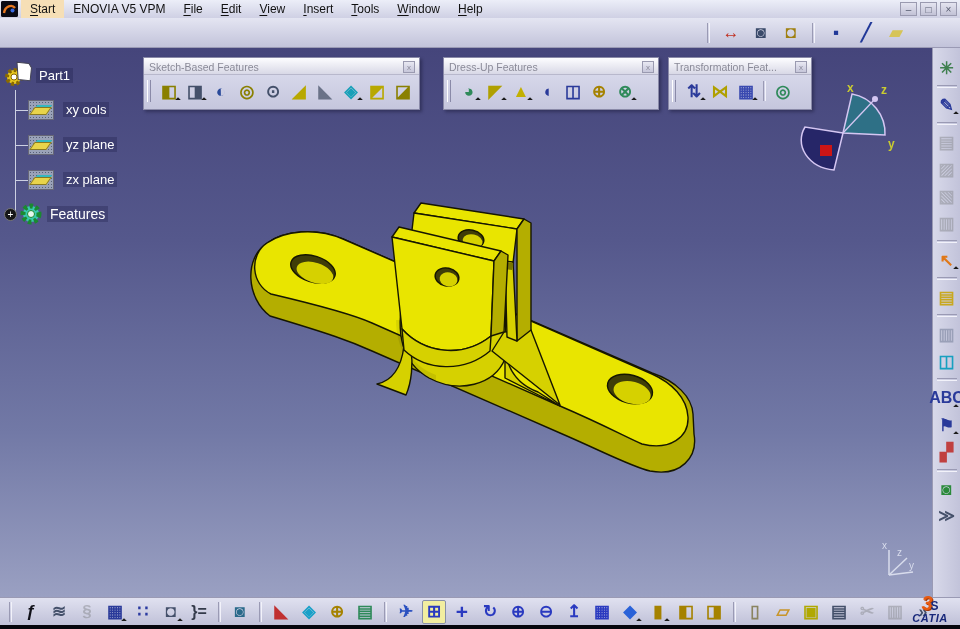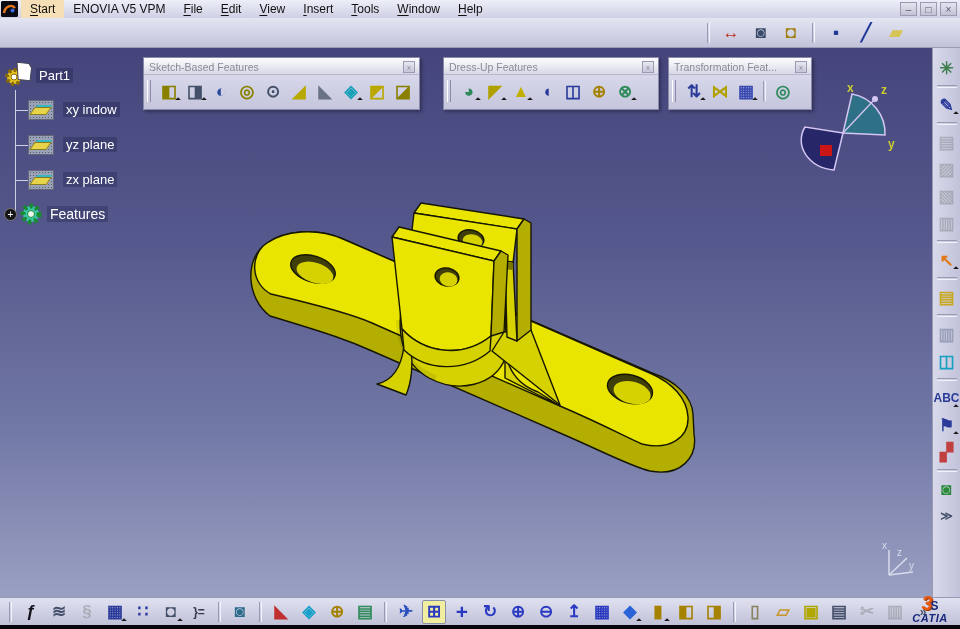--- a/index.html
+++ b/index.html
@@ -16,21 +16,21 @@
   .wctrls{margin-left:auto;margin-right:3px;display:flex;gap:3px;}
   .wbtn{width:17px;height:14px;background:linear-gradient(#e4e4f0,#c2c2d6);border:1px solid #9a9ab0;
     font-size:10px;color:#555a6e;display:flex;align-items:center;justify-content:center;}
   
   .toolbar-top{position:absolute;left:0;top:18px;width:960px;height:30px;
     background:linear-gradient(#e4e5f2,#c2c3da);border-bottom:1px solid #9a9ab4;display:flex;align-items:center;}
   .toolbar-top .tb-icons{margin-left:auto;margin-right:52px;display:flex;align-items:center;gap:6px;}
   
   .tbi{width:24px;height:24px;display:flex;align-items:center;justify-content:center;
     font-size:17px;line-height:1;position:relative;cursor:default;border-radius:2px;}
-  .tbi.txt{font-size:12px;font-weight:bold;letter-spacing:0;}
+  .tbi.txt{font-size:16px;font-weight:bold;letter-spacing:0;}
   .tbi.big{font-size:21px;font-weight:bold;}
   .tbi.grey{opacity:.55;filter:grayscale(.7);}
   .tbi.dd::after{content:"";position:absolute;right:1px;bottom:1px;
     border-left:4px solid transparent;border-top:4px solid #1a1a1a;transform:rotate(-45deg);}
   .sep{width:3px;height:20px;border-left:1px solid #9a9ab4;border-right:1px solid #f2f2fa;margin:0 3px;}
   
   .viewport{position:absolute;left:0;top:48px;width:932px;height:549px;
     background:linear-gradient(180deg,var(--viewport_top) 0%,#55588c 35%,#7279a6 70%,var(--viewport_bottom) 100%);}
   .vp-svg{position:absolute;left:0;top:0;pointer-events:none;}
   
@@ -233,21 +233,21 @@
         <path d="M12 3 L24 3 L27 7 L27 20 L15 20 Z" fill="#fff" stroke="#445" transform="rotate(6 20 12)"></path>
       </svg>
       <span class="tlabel">Part1</span>
     </div>
     <div class="planes">
 
     <div class="prow">
           <span class="plane-ic">
             <i></i>
           </span>
-          <span class="tlabel">xy indow</span>
+          <span class="tlabel">xy ools</span>
         </div>
         <div class="prow">
           <span class="plane-ic">
             <i></i>
           </span>
           <span class="tlabel">yz plane</span>
         </div>
         <div class="prow">
           <span class="plane-ic">
             <i></i>

